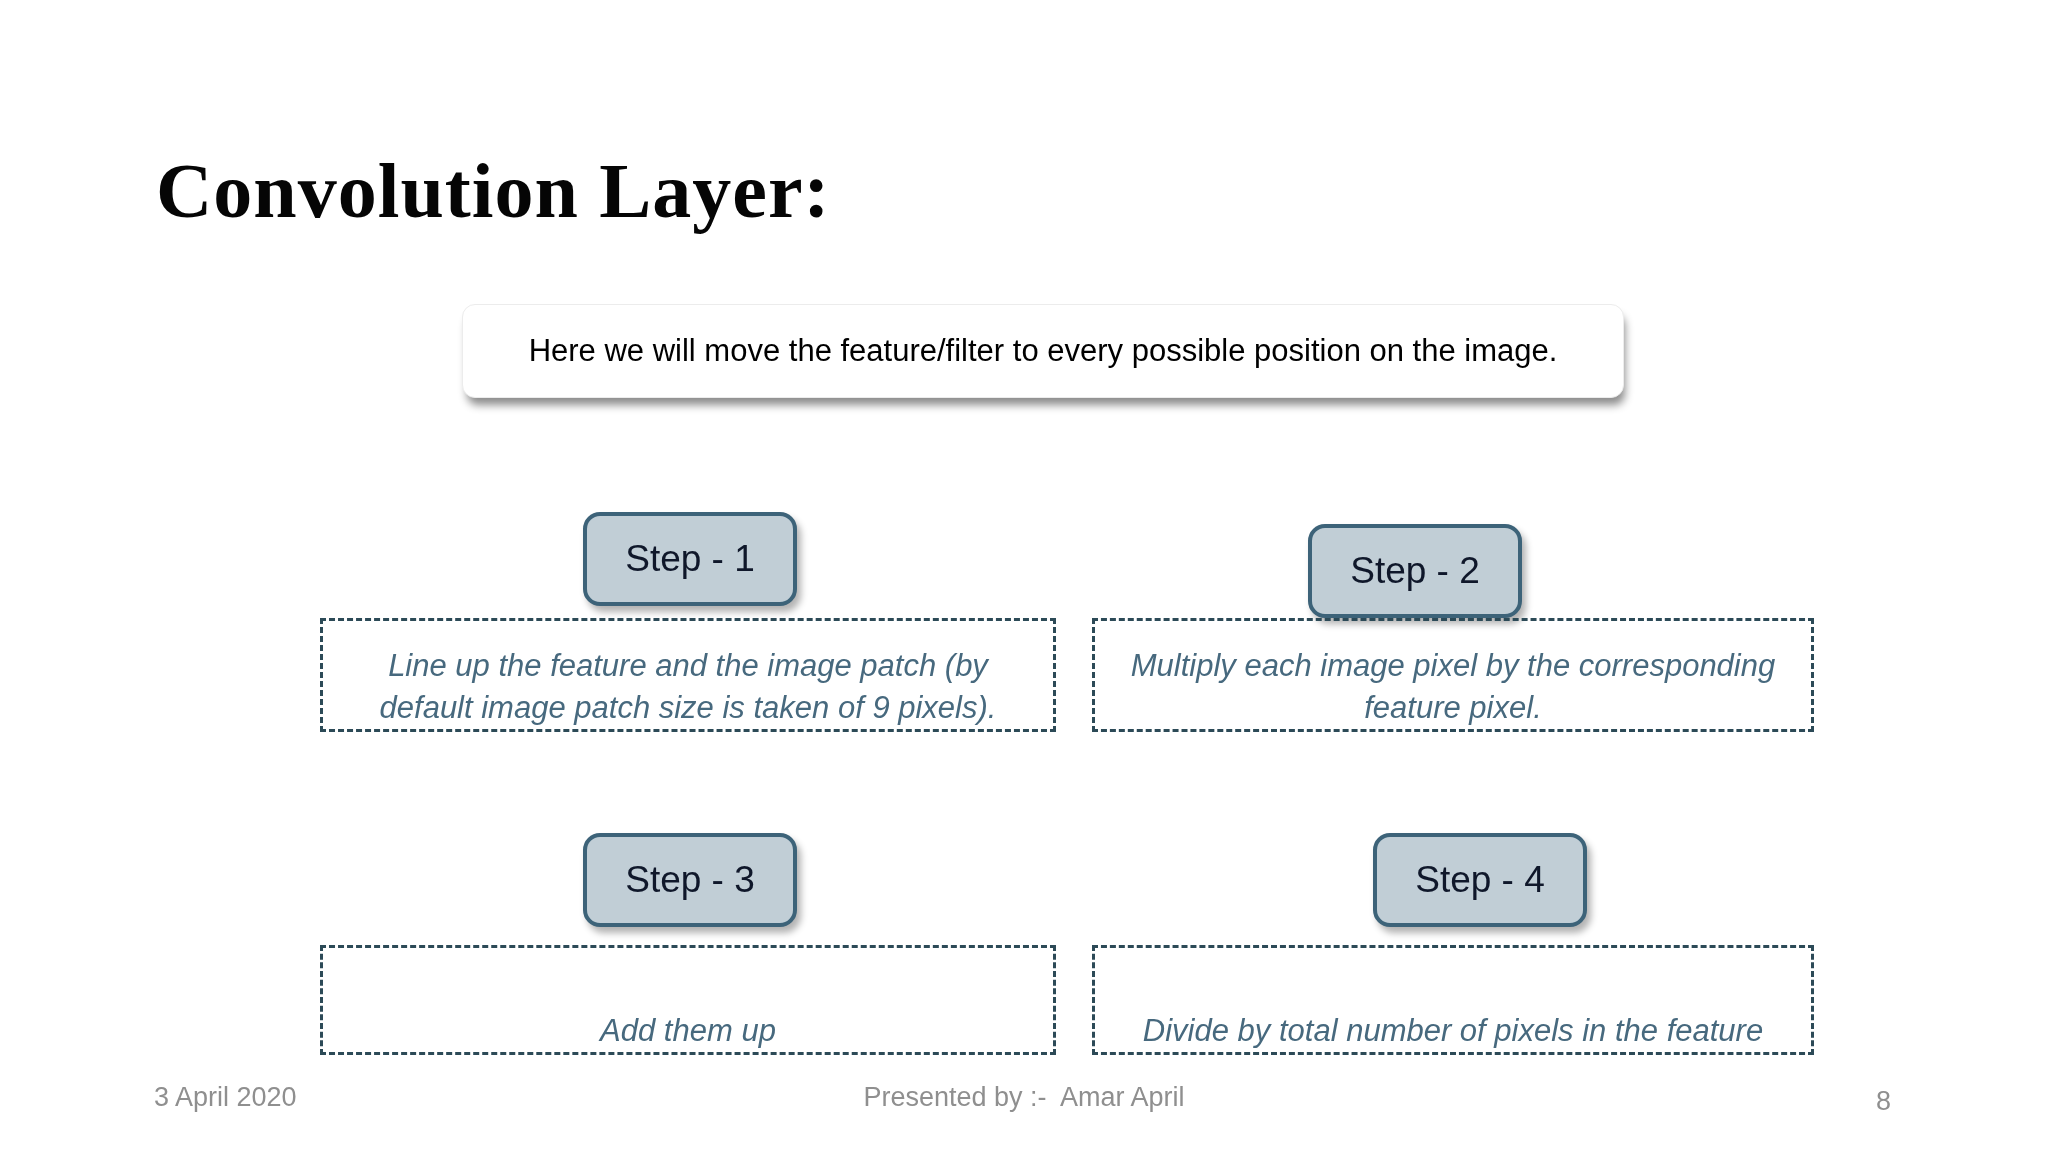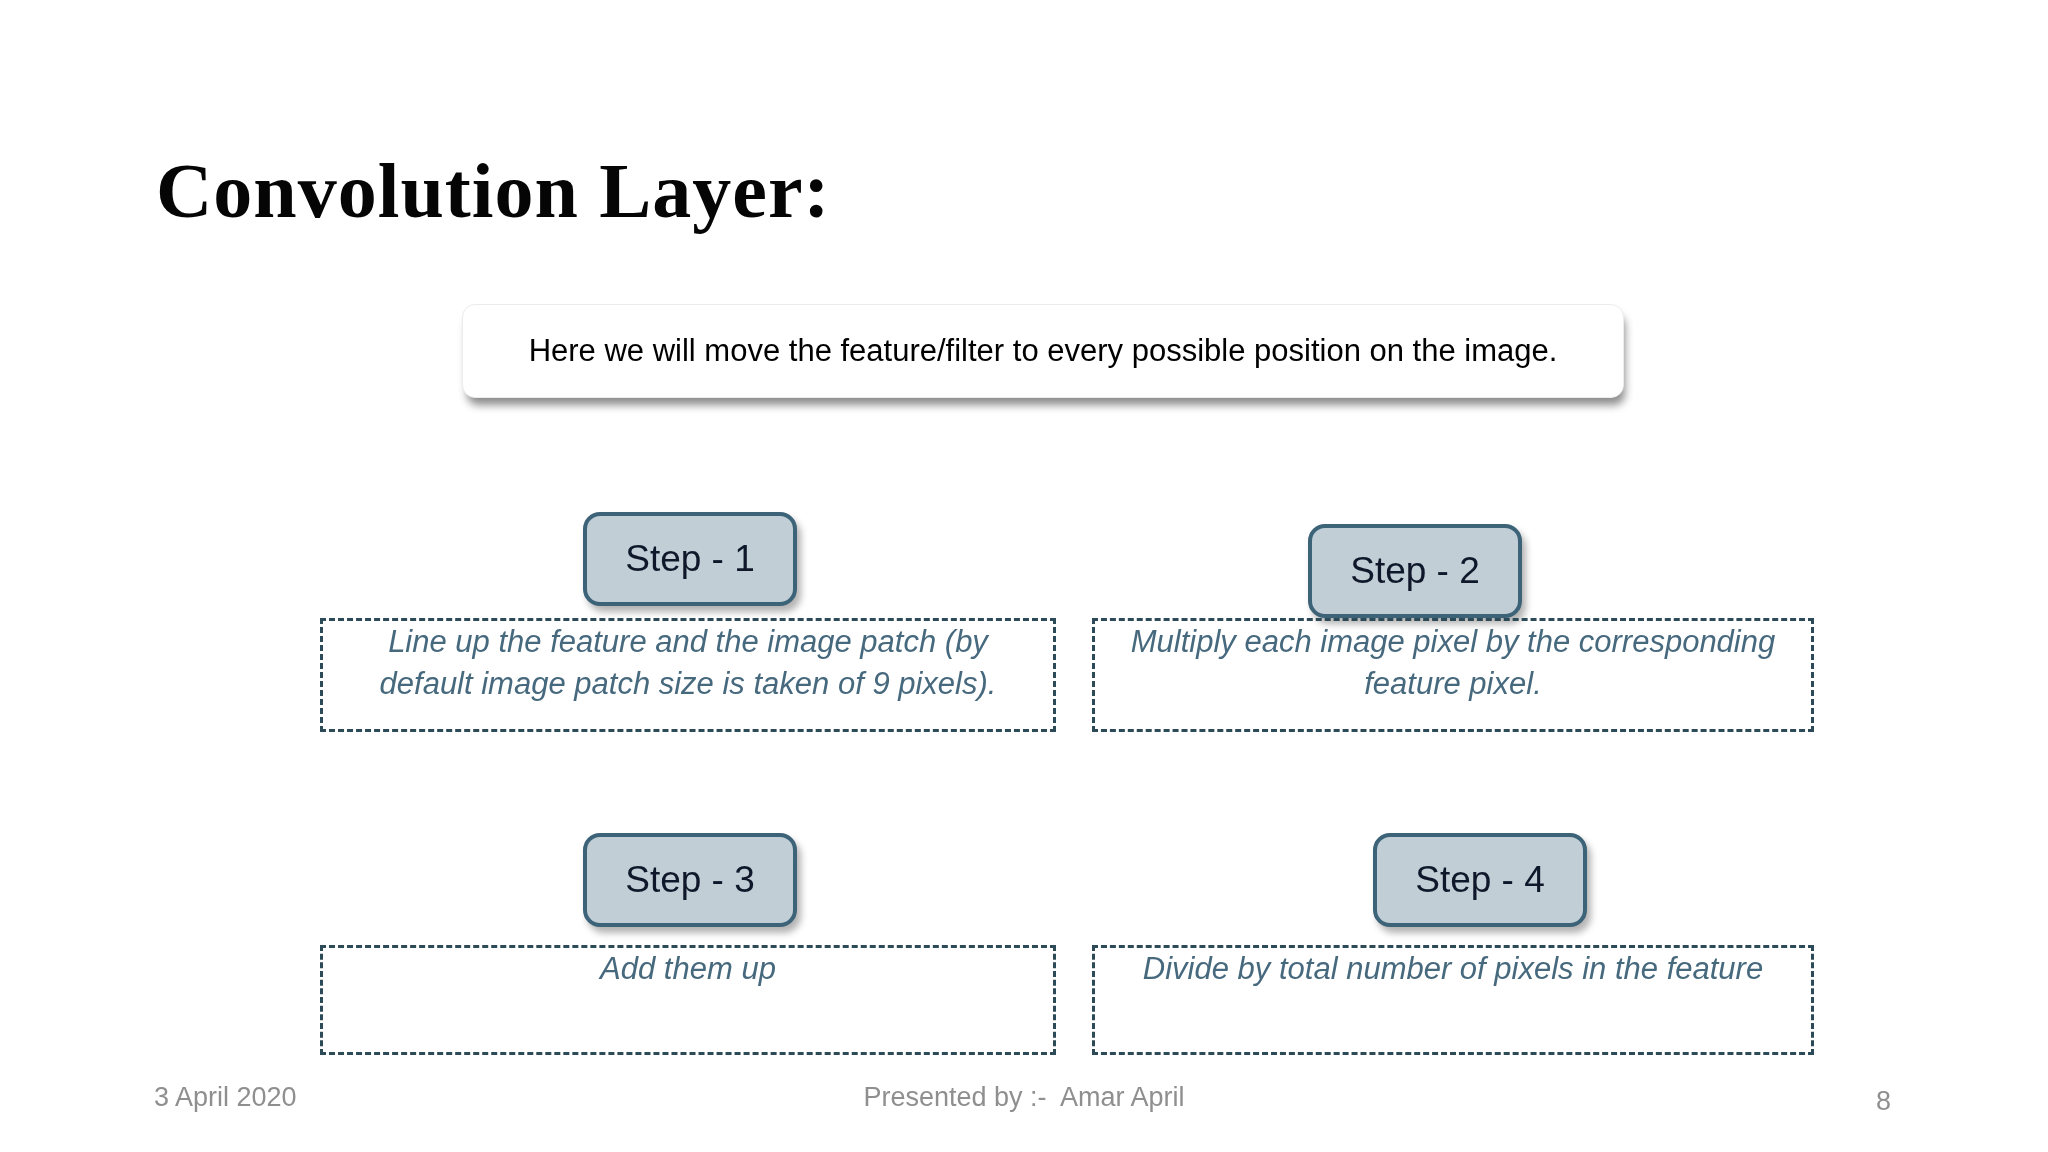--- a/index.html
+++ b/index.html
@@ -61,21 +61,21 @@
   .btn-1 { left: 583px;  top: 512px; }
   .btn-2 { left: 1308px; top: 512px; margin-top: 12px; }
   .btn-3 { left: 583px;  top: 833px; }
   .btn-4 { left: 1348px; top: 833px; margin-left: 25px; }
   .dashed-box {
     position: absolute;
     box-sizing: border-box;
     border: 3px dashed #2c4a57;
     background: transparent;
     display: flex;
-    align-items: flex-start;
+    align-items: flex-end;
     justify-content: center;
   }
   .dash-1 { left: 320px;  top: 618px; width: 736px; height: 114px; }
   .dash-2 { left: 1092px; top: 618px; width: 722px; height: 114px; }
   .dash-3 { left: 320px;  top: 945px; width: 736px; height: 110px; }
   .dash-4 { left: 1092px; top: 945px; width: 722px; height: 110px; }
   .dashed-text {
     font-style: italic;
     font-size: 31px;
     line-height: 1.36;

